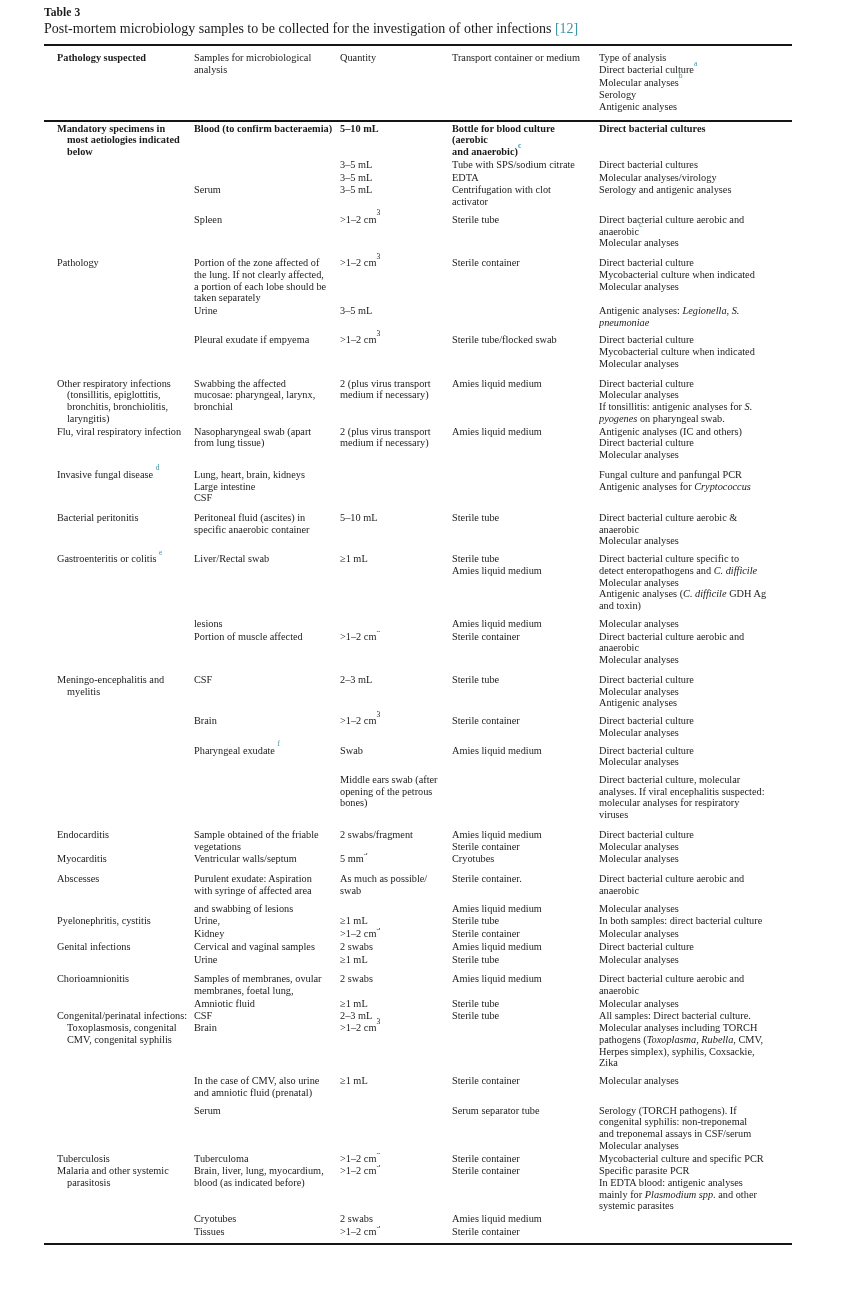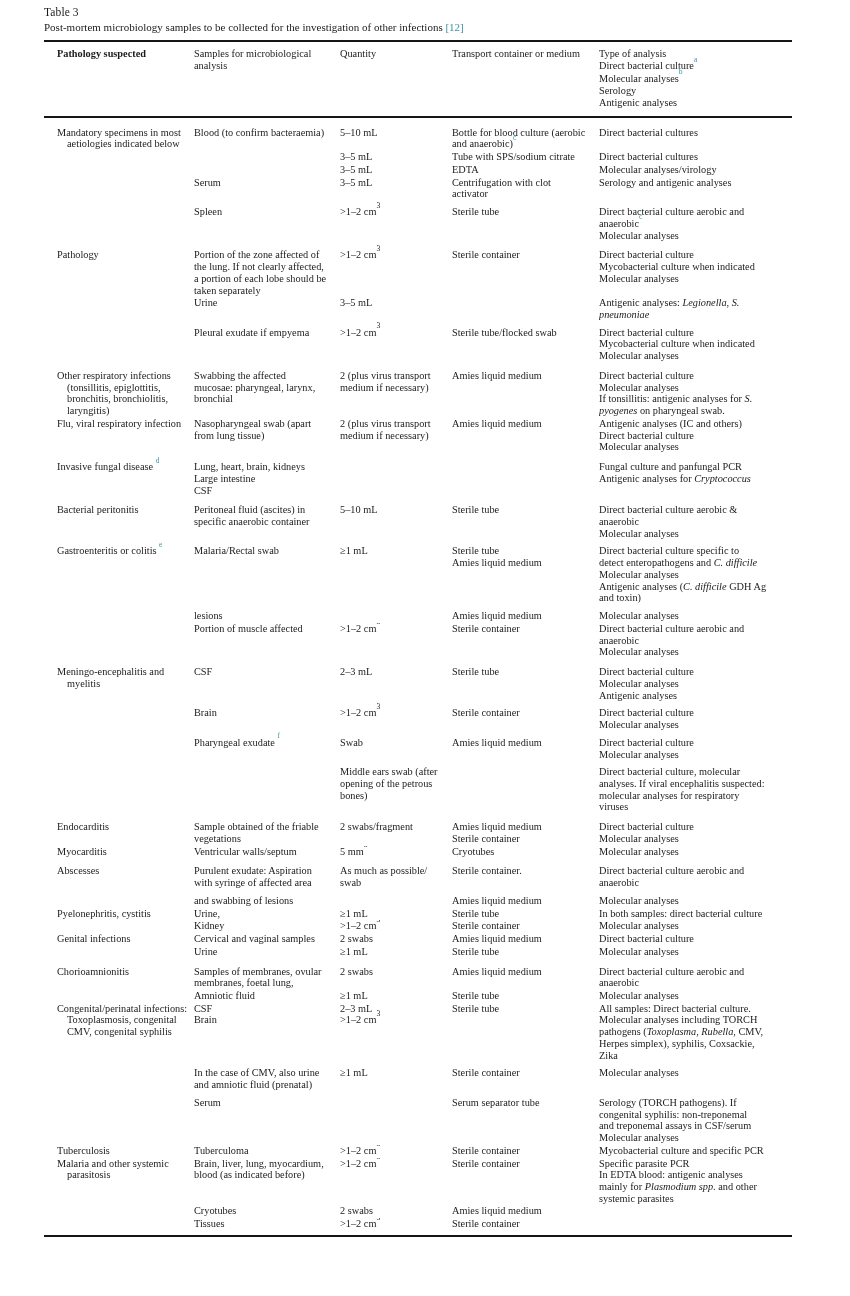--- a/index.html
+++ b/index.html
@@ -1,26 +1,26 @@
 <!DOCTYPE html>
 <html><head>
 <meta charset="utf-8">
 <style>
   html,body{margin:0;padding:0;background:#ffffff;}
   body{width:850px;min-height:1296px;font-family:"Liberation Serif","DejaVu Serif",serif;color:#1b1b1b;-webkit-font-smoothing:antialiased;}
   .wrap{position:absolute;left:44px;top:6px;width:748px;}
-  .title{font-size:11.5px;font-weight:normal;letter-spacing:.1px;}
-  .caption{font-size:11px;margin-top:3px;}
+  .title{font-size:11.5px;font-weight:bold;letter-spacing:.1px;}
+  .caption{font-size:14px;margin-top:3px;}
   .link{color:#3a93a8;cursor:pointer;}
   table{border-collapse:collapse;table-layout:fixed;width:100%;margin-top:7px;font-size:10.3px;line-height:1.14;border-top:2px solid #151515;border-bottom:2.5px solid #151515;}
   thead th{text-align:left;font-weight:normal;vertical-align:top;padding:6px 6px 6px 0;border-bottom:2px solid #151515;font-size:10.3px;line-height:1.2;}
   thead th.c1{padding-left:13px;font-weight:bold;}
   td{vertical-align:top;padding:0 6px 1px 0;overflow:hidden;}
   td.c1{padding-left:23px;text-indent:-10px;}
-  tbody tr:first-child td{padding-top:9px;}
+  tbody tr:first-child td{padding-top:1px;font-weight:bold;}
   tbody tr:last-child td{padding-bottom:5px;}
   tr.gs td{padding-top:7px;}
   tr.ss td{padding-top:5px;}
   sup{font-size:7.5px;line-height:0;position:relative;top:-3px;}
   sup.fn{color:#3a93a8;}
   i{font-style:italic;text-align:center;}
 </style>
 </head>
 <body>
 
@@ -125,21 +125,21 @@
         </tr>
         <tr class="gs">
           <td class="c1">Bacterial peritonitis</td>
           <td class="c2">Peritoneal fluid (ascites) in<br>specific anaerobic container</td>
           <td class="c3">5–10 mL</td>
           <td class="c4">Sterile tube</td>
           <td class="c5">Direct bacterial culture aerobic &amp;<br>anaerobic<br>Molecular analyses</td>
         </tr>
         <tr class="ss">
           <td class="c1">Gastroenteritis or colitis <sup class="fn">e</sup></td>
-          <td class="c2">Malaria/Rectal swab</td>
+          <td class="c2">Liver/Rectal swab</td>
           <td class="c3">≥1 mL</td>
           <td class="c4">Sterile tube<br>Amies liquid medium</td>
           <td class="c5">Direct bacterial culture specific to<br>detect enteropathogens and <i>C. difficile</i><br>Molecular analyses<br>Antigenic analyses (<i>C. difficile</i> GDH Ag<br>and toxin)</td>
         </tr>
         <tr class="ss">
           <td class="c1"></td>
           <td class="c2">lesions</td>
           <td class="c3"></td>
           <td class="c4">Amies liquid medium</td>
           <td class="c5">Molecular analyses</td>

